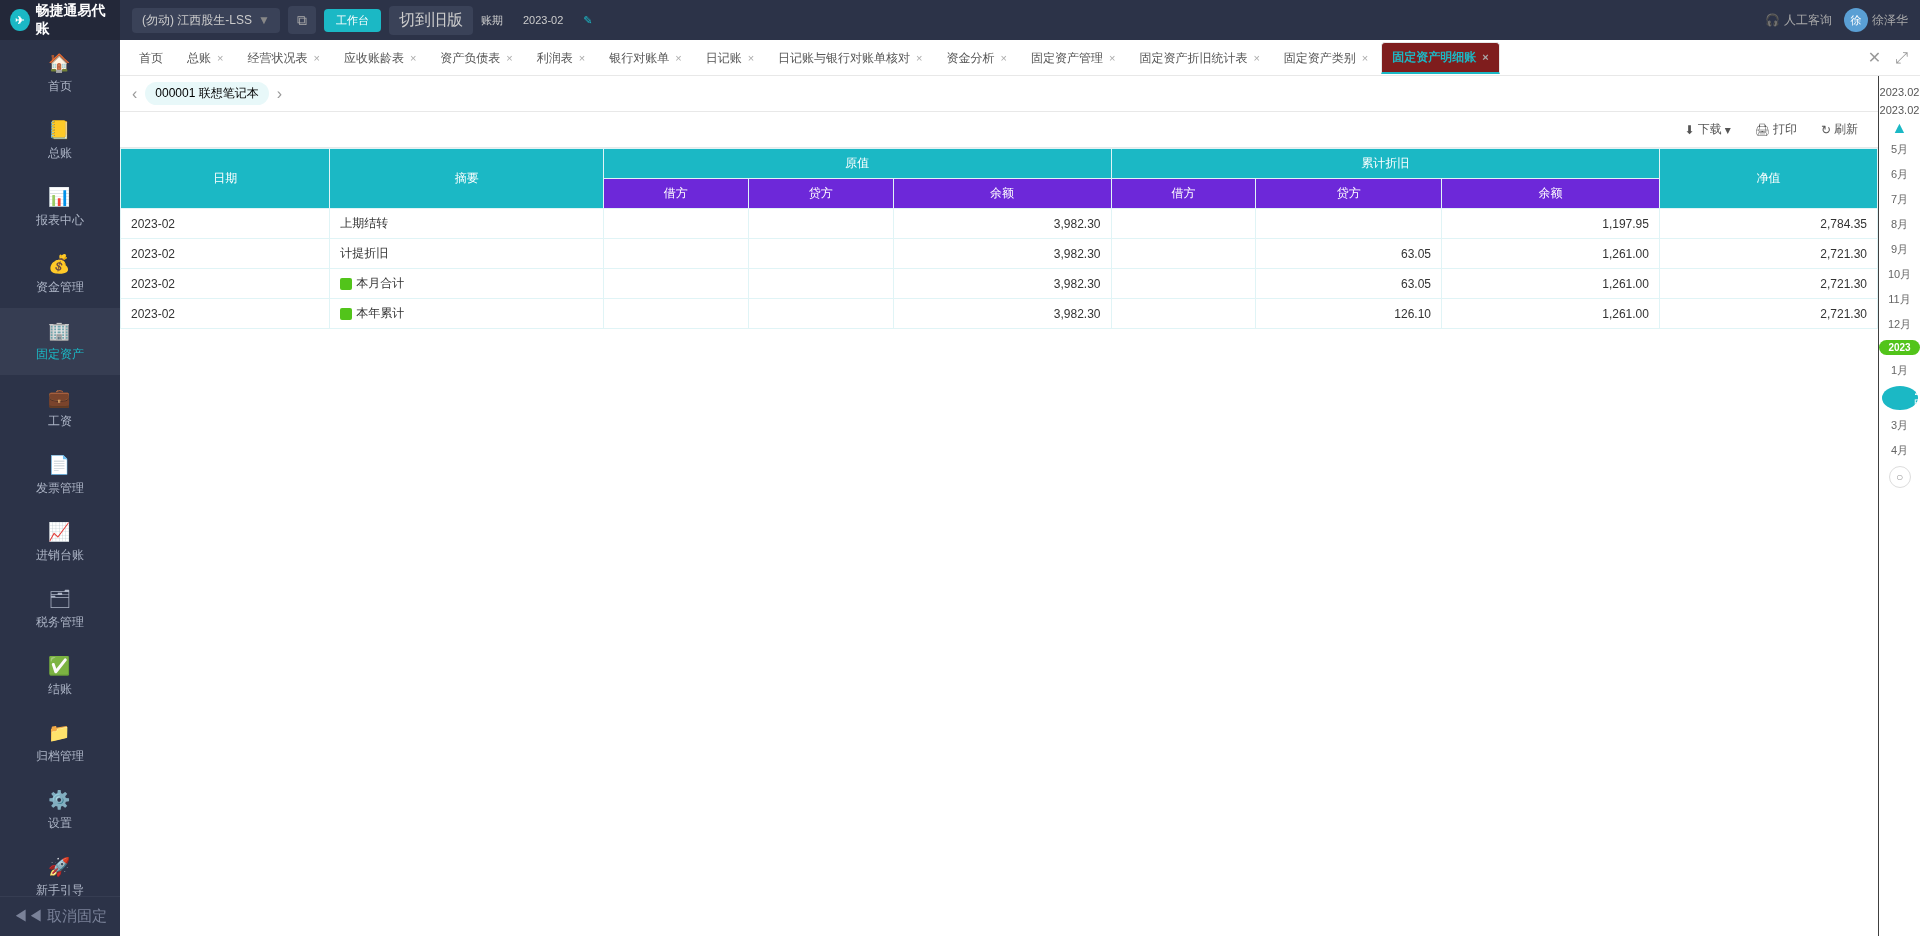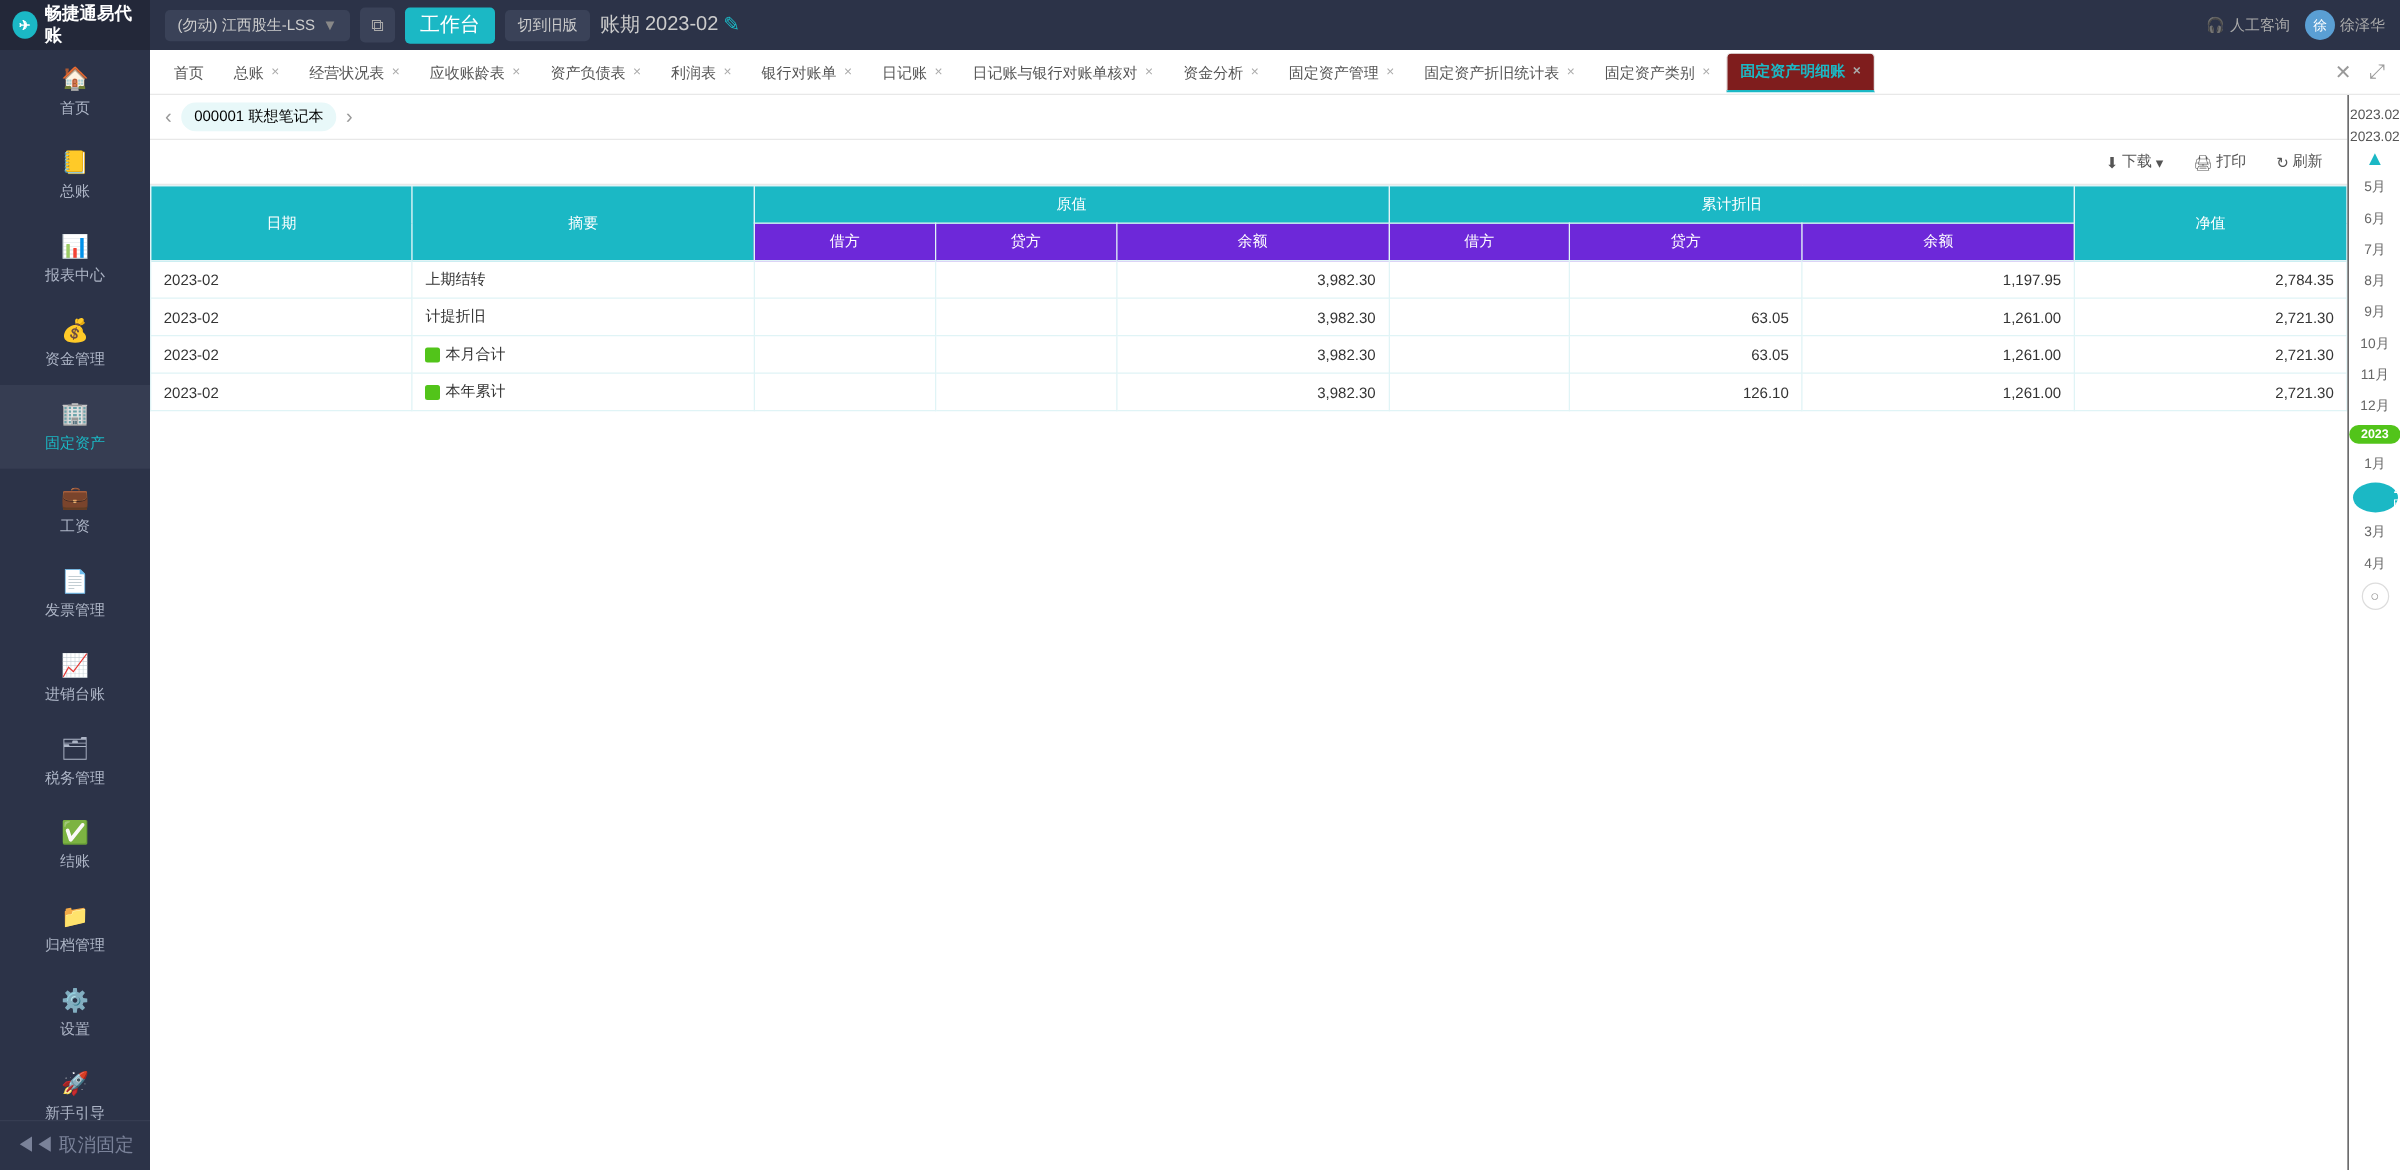--- a/index.html
+++ b/index.html
@@ -59,28 +59,28 @@
       padding: 4px 10px; font-size: 12px; display: flex; align-items: center; gap: 6px;
       cursor: pointer; min-width: 140px;
     }
     .topbar-company .arrow { color: #888; }
     .topbar-icon-btn {
       background: #3a4258; border: none; color: #aaa; width: 28px; height: 28px;
       border-radius: 4px; cursor: pointer; display: flex; align-items: center; justify-content: center; font-size: 14px;
     }
     .topbar-workbench {
       background: #1bb8c5; color: #fff; border: none; border-radius: 4px;
-      padding: 4px 12px; font-size: 16px; cursor: pointer;
+      padding: 4px 12px; font-size: 11px; cursor: pointer;
     }
     .topbar-switch {
       background: #3a4258; color: #ccc; border: none; border-radius: 4px;
-      padding: 4px 10px; font-size: 12px; cursor: pointer;
+      padding: 4px 10px; font-size: 16px; cursor: pointer;
     }
     .topbar-period {
-      color: #ccc; font-size: 16px; display: flex; align-items: center; gap: 4px;
+      color: #ccc; font-size: 11px; display: flex; align-items: center; gap: 20px;
     }
     .topbar-period .edit-icon { color: #1bb8c5; cursor: pointer; }
     .topbar-right { margin-left: auto; display: flex; align-items: center; gap: 12px; color: #aaa; font-size: 12px; }
     .topbar-right .user-info { display: flex; align-items: center; gap: 4px; cursor: pointer; }
     .topbar-right .avatar {
       width: 24px; height: 24px; background: #5a9fd4; border-radius: 50%;
       display: flex; align-items: center; justify-content: center; color: white; font-size: 11px;
     }
 
     

